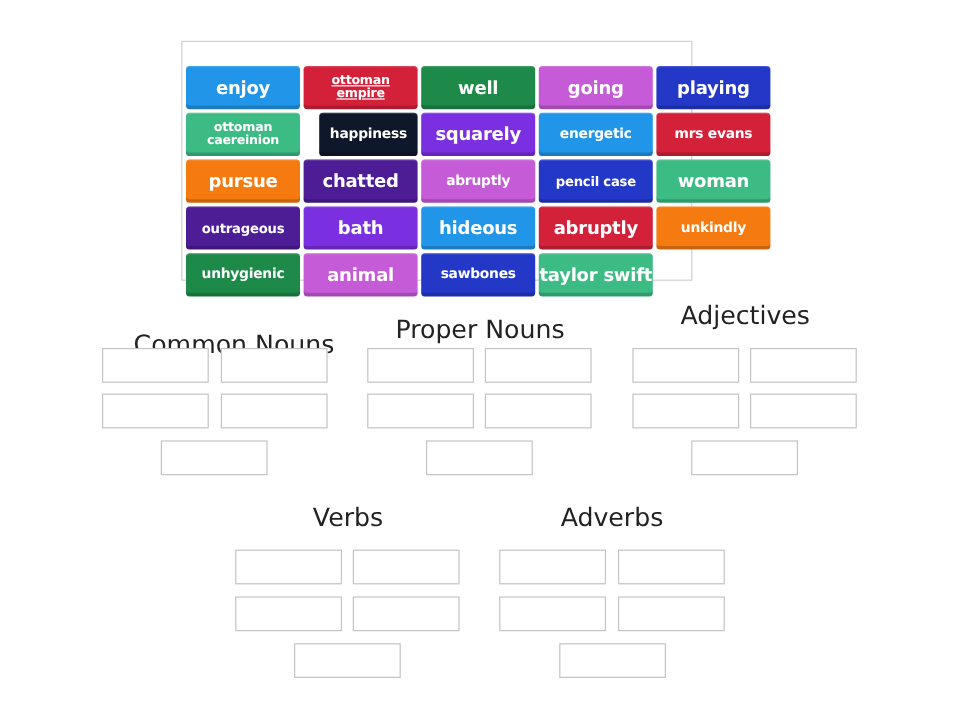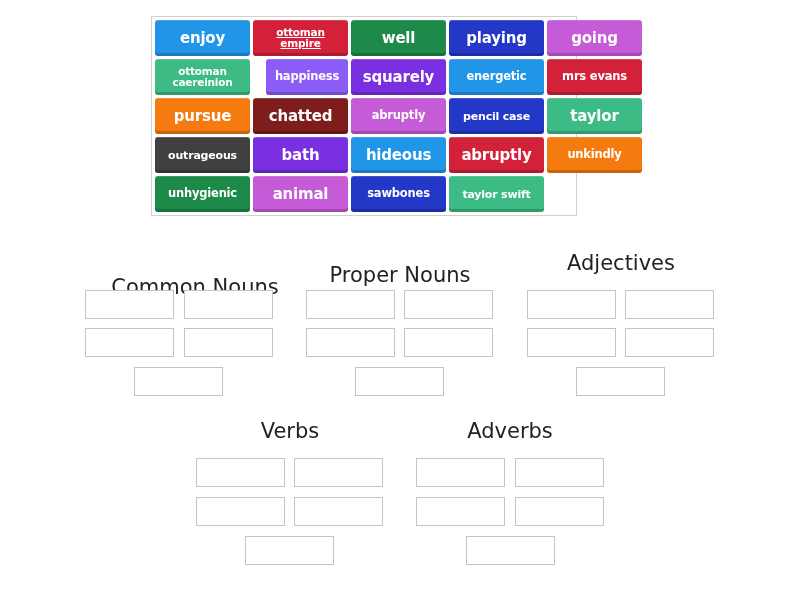--- a/index.html
+++ b/index.html
@@ -1,25 +1,25 @@
 <!DOCTYPE html>
 <html><head>
   <meta charset="utf-8">
   <style>
     * { box-sizing: border-box; margin: 0; padding: 0; }
     html, body { width: 800px; height: 600px; background: #ffffff; overflow: hidden; }
     body { position: relative; font-family: "DejaVu Sans", sans-serif; }
 
     .tile-bank {
       position: absolute;
-      left: 151px; top: 16px;
+      left: 151px; top: 34px;
       width: 426px; height: 200px;
       border: 1px solid #d0d0d0;
       background: #ffffff;
-      padding: 3px 3px;
+      padding: 20px 3px;
       display: grid;
       grid-template-columns: repeat(5, 95px);
       grid-template-rows: repeat(5, 36px);
       column-gap: 3px;
       row-gap: 3px;
     }
     .tile {
       border-radius: 3px;
       color: #ffffff;
       font-family: "DejaVu Sans", sans-serif;
@@ -52,45 +52,45 @@
       background: #ffffff;
     }
   </style>
 </head>
 <body>
 
 <div class="tile-bank">
   <div class="tile" style="background: rgb(33, 150, 232);">enjoy</div>
   <div class="tile tiny" style="background: rgb(212, 33, 58); text-decoration: underline;">ottoman empire</div>
   <div class="tile" style="background: rgb(30, 138, 74);">well</div>
+  <div class="tile" style="background: rgb(197, 91, 214);">going</div>
+
   <div class="tile" style="background: rgb(36, 56, 200);">playing</div>
-
-  <div class="tile" style="background: rgb(197, 91, 214);">going</div>
   <div class="tile tiny" style="background: rgb(61, 187, 132);">ottoman caereinion</div>
-  <div class="tile small" style="background: #8b5cf6; margin-left: 13px;">happiness</div>
+  <div class="tile small" style="background: #0f172a; margin-left: 13px;">happiness</div>
   <div class="tile" style="background: rgb(122, 47, 224);">squarely</div>
   <div class="tile small" style="background: rgb(33, 150, 232);">energetic</div>
 
   <div class="tile small" style="background: rgb(212, 33, 58);">mrs evans</div>
   <div class="tile" style="background: rgb(245, 122, 16);">pursue</div>
-  <div class="tile" style="background: #7f1d1d;">chatted</div>
+  <div class="tile" style="background: #4c1d95;">chatted</div>
   <div class="tile small" style="background: rgb(197, 91, 214);">abruptly</div>
   <div class="tile small" style="font-size: 11px; background: rgb(36, 56, 200);">pencil case</div>
 
-  <div class="tile" style="background: rgb(61, 187, 132);">taylor</div>
-  <div class="tile small" style="font-size: 11px; background: #404040;">outrageous</div>
+  <div class="tile" style="background: rgb(61, 187, 132);">woman</div>
+  <div class="tile small" style="font-size: 11px; background: #4c1d95;">outrageous</div>
   <div class="tile" style="background: rgb(122, 47, 224);">bath</div>
   <div class="tile" style="background: rgb(33, 150, 232);">hideous</div>
   <div class="tile" style="background: rgb(212, 33, 58);">abruptly</div>
 
   <div class="tile small" style="background: rgb(245, 122, 16);">unkindly</div>
   <div class="tile small" style="background: rgb(30, 138, 74);">unhygienic</div>
   <div class="tile" style="background: rgb(197, 91, 214);">animal</div>
   <div class="tile small" style="background: rgb(36, 56, 200);">sawbones</div>
-  <div class="tile small" style="font-size: 11px; background: rgb(61, 187, 132);">taylor swift</div>
+  <div class="tile small" style="font-size: 15px; background: rgb(61, 187, 132);">taylor swift</div>
 </div>
 
 <div class="group-title" style="left:101px; top:251px; width:188px;margin-top:24px;">Common Nouns</div>
 <div class="slot" style="left:85px; top:290px;"></div>
 <div class="slot" style="left:184px; top:290px;"></div>
 <div class="slot" style="left:85px; top:328px;"></div>
 <div class="slot" style="left:184px; top:328px;"></div>
 <div class="slot" style="left:134px; top:367px;"></div>
 
 <div class="group-title" style="left:306px; top:263px; width:188px;">Proper Nouns</div>

